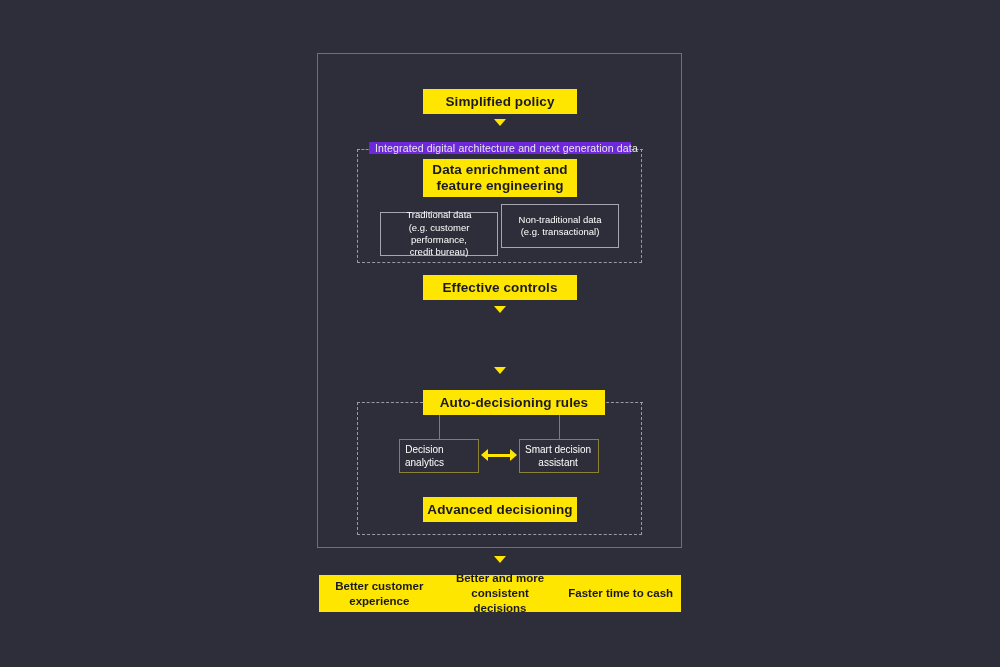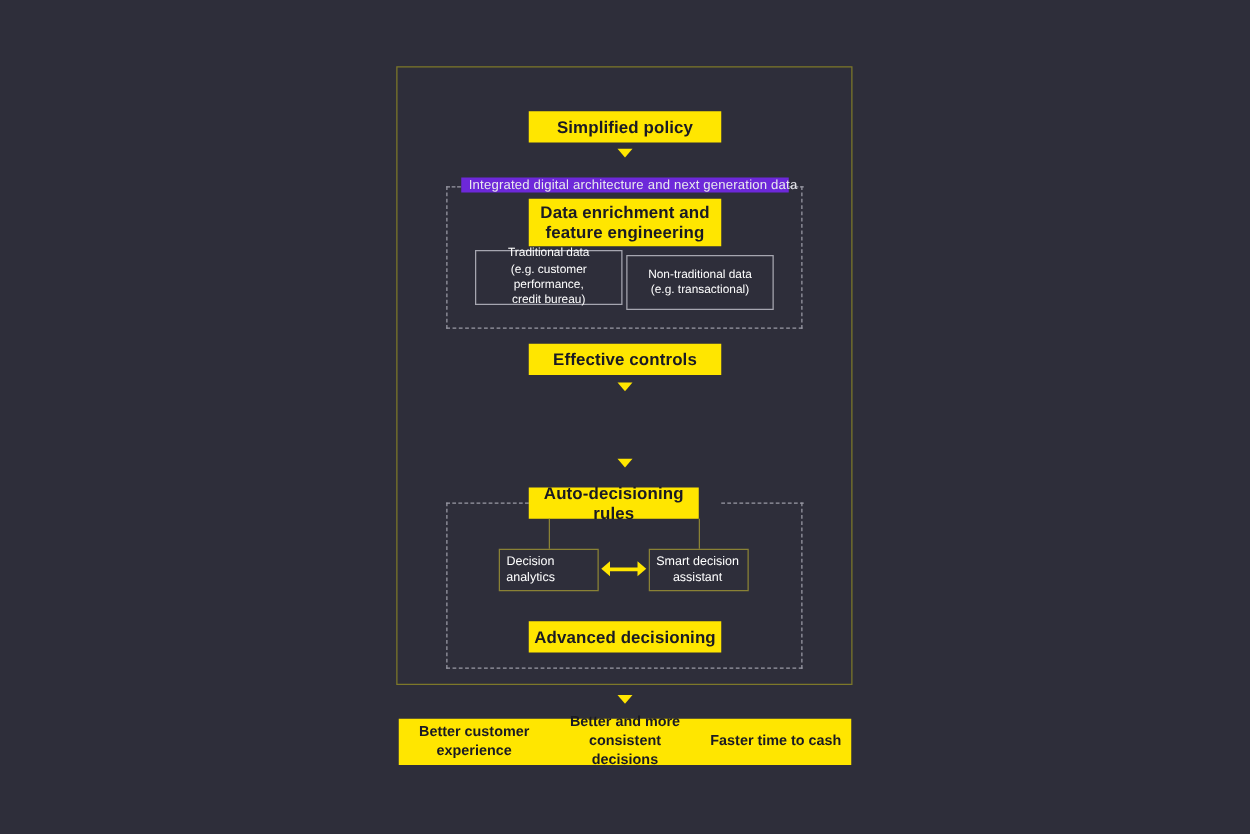--- a/index.html
+++ b/index.html
@@ -175,21 +175,21 @@
   <div class="abs dashed-top-seg" style="left:357px; top:149px; width:16px;"></div>
   <div class="abs dashed-top-seg" style="left:627px; top:149px; width:16px;"></div>
   <div class="abs region-label" style="left:369px; top:142px; width:262px;">Integrated digital architecture and next generation data</div>
 
   <div class="abs ybox ybox-md" style="left:423px; top:159px; width:154px; height:38px;align-items:center;">
     <span>
       <span>Data enrichment and feature engineering</span>
     </span>
   </div>
 
-  <div class="abs data-card" style="left:380px; top:200px; width:118px; height:44px;">
+  <div class="abs data-card" style="left:380px; top:212px; width:118px; height:44px;">
     <span>
       <span>Traditional data</span><br>
       <span>(e.g. customer performance,</span><br>
       <span>credit bureau)</span>
     </span>
   </div>
 
   <div class="abs data-card" style="left:501px; top:204px; width:118px; height:44px;">
     <span>
       <span>Non-traditional data</span><br>
@@ -203,21 +203,21 @@
 
   <div class="abs tri-down" style="left:494px; top:306px;"></div>
 
 
   <div class="abs tri-down" style="left:494px; top:367px;"></div>
 
   <div class="abs dashed-region no-top" style="left:357px; top:402px; width:285px; height:133px;"></div>
   <div class="abs dashed-top-seg" style="left:357px; top:402px; width:66px;"></div>
   <div class="abs dashed-top-seg" style="left:577px; top:402px; width:66px;"></div>
 
-  <div class="abs ybox ybox-md" style="left:423px; top:390px; width:136px; height:25px;">
+  <div class="abs ybox ybox-md" style="left:423px; top:390px; width:182px; height:25px;text-align:right;">
     <span>Auto-decisioning rules</span>
   </div>
 
   <div class="abs vline" style="left:439px; top:415px; height:24px;"></div>
   <div class="abs vline" style="left:559px; top:415px; height:24px;"></div>
 
   <div class="abs olive-card" style="left:399px; top:439px; width:80px; height:34px;">
     <span>
       <span>Decision</span><br>
       <span>analytics</span>

